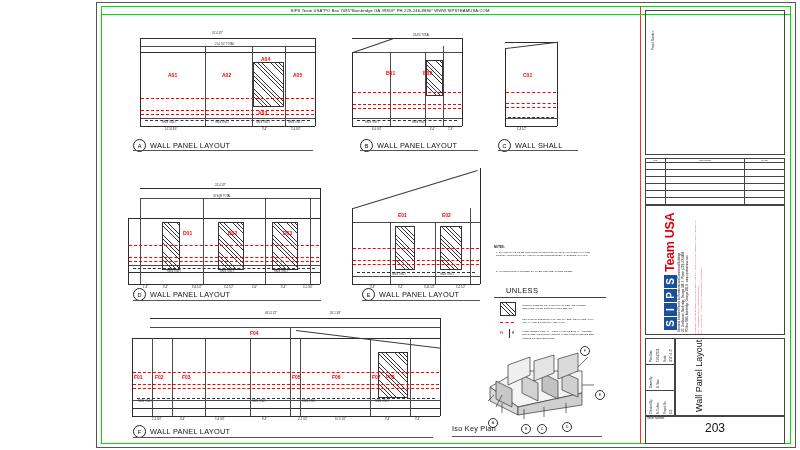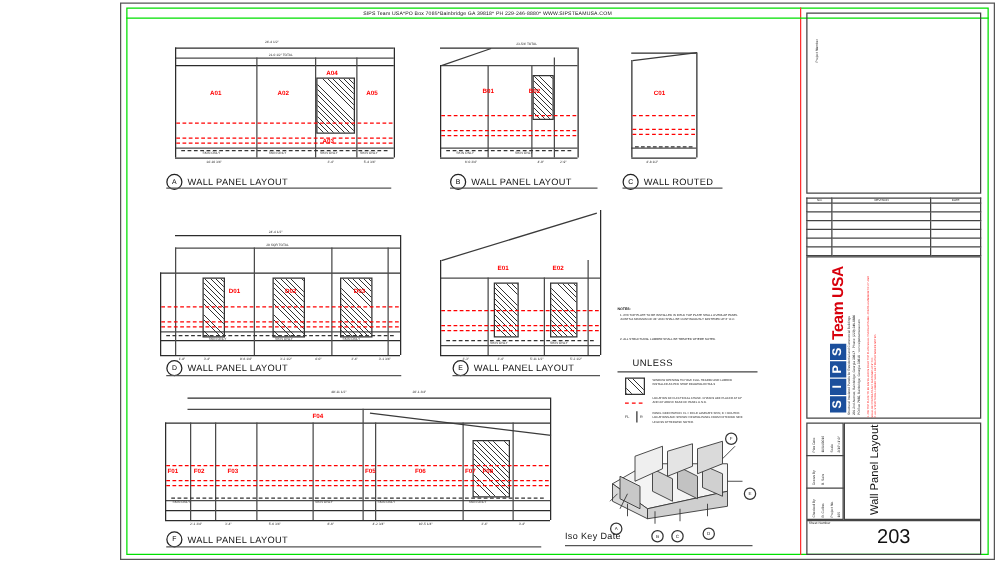--- a/index.html
+++ b/index.html
@@ -62,21 +62,21 @@
   .iso-bub{position:absolute;width:8px;height:8px;border:.8px solid #333;
       border-radius:50%;background:#fff;font-size:3.6px;
       display:flex;align-items:center;justify-content:center;color:#222;}
 
   
   .tb-rot{position:absolute;transform-origin:0 0;transform:rotate(-90deg);
       white-space:nowrap;}
   .tb-sm{font-size:2.7px;color:#222;}
   .sheet-title{position:absolute;transform-origin:0 0;transform:rotate(-90deg);
       font-size:9px;color:#111;white-space:nowrap;}
-  .pgnum{position:absolute;font-size:16px;color:#111;text-align:center;
+  .pgnum{position:absolute;font-size:12px;color:#111;text-align:center;
       width:58px;}
   .logo-wrap{position:absolute;transform-origin:0 0;transform:rotate(-90deg);
       display:flex;align-items:center;}
   .logo-sq{width:13px;height:13px;background:#1b4f9c;color:#fff;font-size:10px;
       font-weight:bold;display:flex;align-items:center;justify-content:center;
       margin-right:1px;font-family:"Liberation Sans",sans-serif;}
   .logo-team{font-size:12.5px;font-weight:bold;color:#d8000c;margin-left:2px;
       letter-spacing:-.3px;}
   .logo-sub{position:absolute;transform-origin:0 0;transform:rotate(-90deg);
       font-size:2.6px;color:#111;line-height:1.55;}
@@ -189,21 +189,21 @@
     <div class="reddash" style="left:506px;top:92px;width:50px;"></div>
     <div class="reddash" style="left:506px;top:103px;width:50px;"></div>
     <div class="reddash" style="left:506px;top:107px;width:50px;"></div>
     <div class="blkdash" style="left:508px;top:117px;width:46px;"></div>
 
     <div class="plabel" style="left:523px;top:72px;">C01</div>
     <div class="dim" style="left:517px;top:128px;">4'-8 1/2"</div>
 
     <div class="cap" style="left:498px;top:139px;">
       <span class="bub">C</span>
-      <span class="txt">WALL ROUTED</span>
+      <span class="txt">WALL SHALL</span>
     </div>
     <div class="cap-rule" style="left:498px;top:150px;width:80px;"></div>
   </div>
 
   <div class="view">
     <div class="pline h thick" style="left:140px;top:188px;width:180px;"></div>
     <div class="pline h" style="left:140px;top:198px;width:180px;"></div>
     <div class="pline h thick" style="left:128px;top:218px;width:192px;"></div>
     <div class="pline h thick" style="left:128px;top:272px;width:192px;"></div>
     <div class="pline h" style="left:128px;top:265px;width:192px;"></div>
@@ -385,21 +385,21 @@
         <line x1="100" y1="22" x2="110" y2="12"></line>
         <line x1="24" y1="50" x2="18" y2="62"></line>
       </g>
     </svg>
     <div class="iso-bub" style="left:488px;top:418px;">A</div>
     <div class="iso-bub" style="left:521px;top:424px;">B</div>
     <div class="iso-bub" style="left:537px;top:424px;">C</div>
     <div class="iso-bub" style="left:562px;top:422px;">D</div>
     <div class="iso-bub" style="left:595px;top:390px;">E</div>
     <div class="iso-bub" style="left:580px;top:346px;">F</div>
-    <div class="iso-cap" style="left:452px;top:424px;">Iso Key Date</div>
+    <div class="iso-cap" style="left:452px;top:424px;">Iso Key Plan</div>
     <div class="iso-rule" style="left:452px;top:436px;width:150px;"></div>
   </div>
 
   <div>
     <div class="tb-box" style="left:645px;top:10px;width:140px;height:145px;"></div>
     <div class="tb-rot tb-sm" style="left:652px;top:50px;">Project Number</div>
 
     <table class="rev-tbl" style="left:645px;top:158px;width:140px;">
       <tbody>
           <tr>

